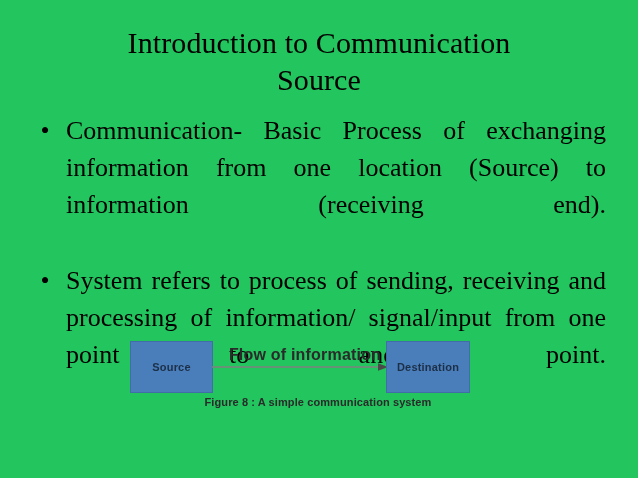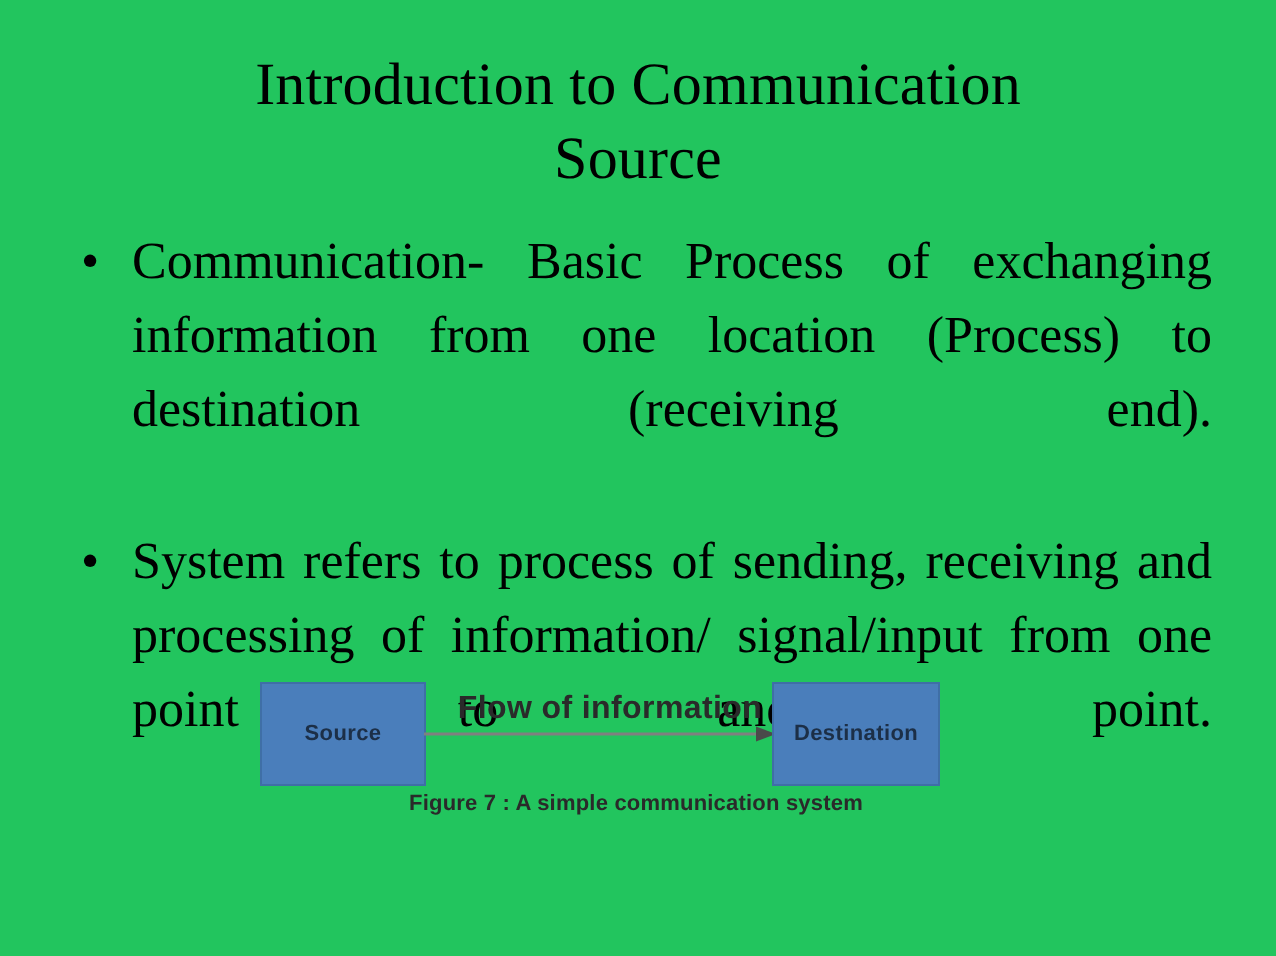--- a/index.html
+++ b/index.html
@@ -158,21 +158,21 @@
 
   <div class="slide-title">
     <span class="tline">Introduction to Communication</span>
     <span class="tline">Source</span>
   </div>
 
   <div class="body-block">
 
     <div class="bullet-item">
       <span class="dot">•</span>
-      <span class="btext">Communication- Basic Process of exchanging information from one location (Process) to destination (receiving end).</span>
+      <span class="btext">Communication- Basic Process of exchanging information from one location (Source) to information (receiving end).</span>
     </div>
 
     <div class="bullet-item">
       <span class="dot">•</span>
       <span class="btext">System refers to process of sending, receiving and processing of information/ signal/input from one point to another point.</span>
     </div>
 
   </div>
 
   <div class="figure">
@@ -185,17 +185,17 @@
 
     <svg class="flow-arrow" viewBox="0 0 176 14" preserveAspectRatio="none">
       <line x1="0" y1="7" x2="168" y2="7" stroke="#808080" stroke-width="1.4"></line>
       <polygon points="176,7 166,3.2 166,10.8" fill="#4a4a4a"></polygon>
     </svg>
 
     <div class="fig-box" id="box-destination">
       <span class="boxlabel">Destination</span>
     </div>
 
-    <div class="fig-caption">Figure 7 : A simple communication system</div>
+    <div class="fig-caption">Figure 8 : A simple communication system</div>
 
   </div>
 
 </div>
 
 </body></html>

